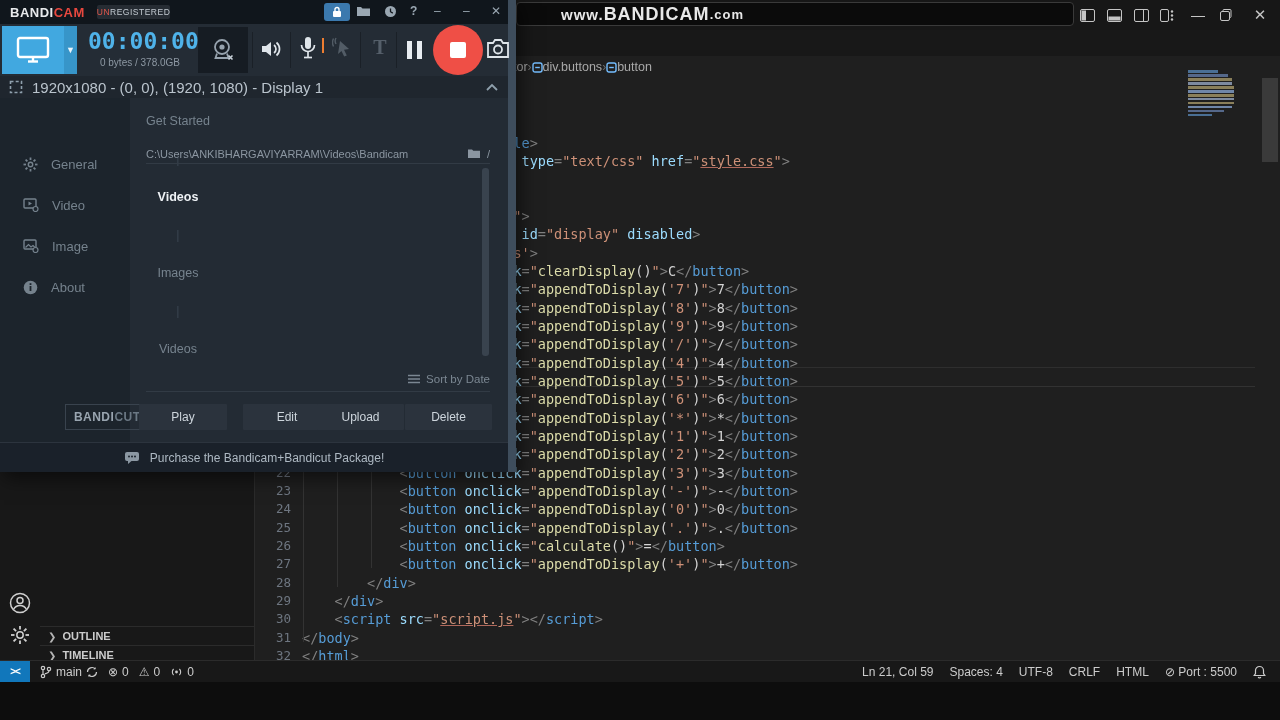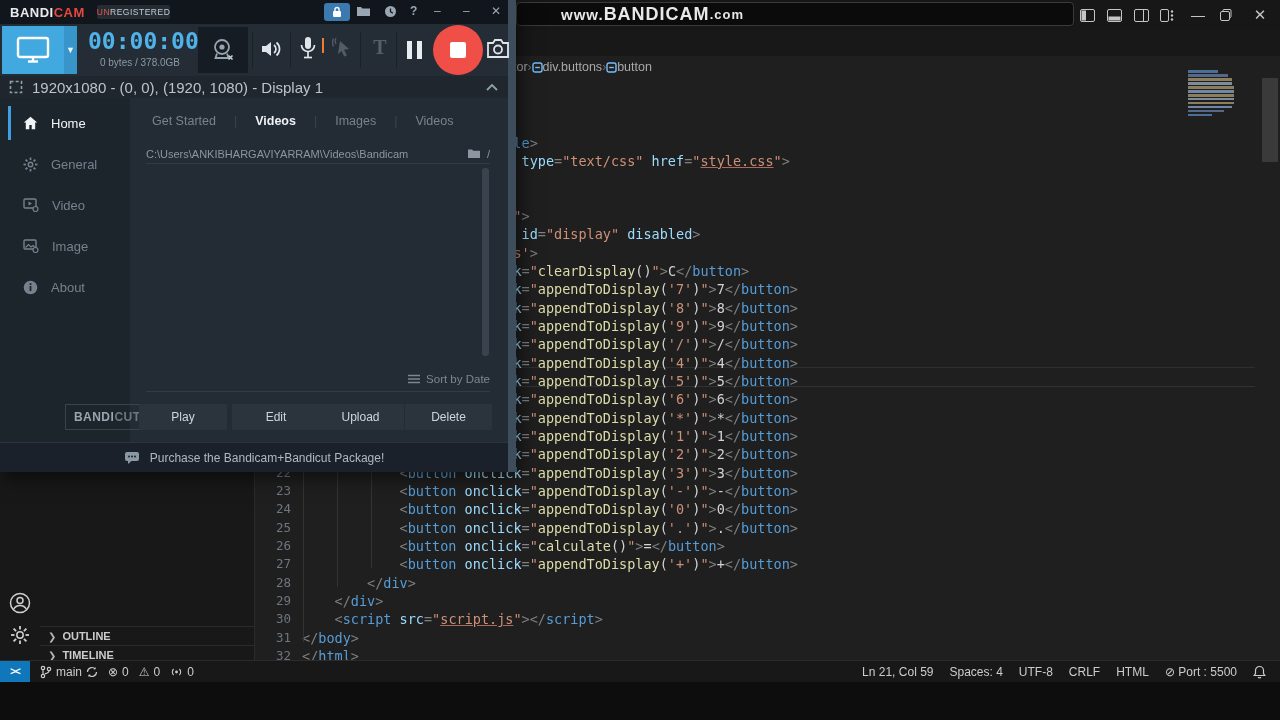--- a/index.html
+++ b/index.html
@@ -72,22 +72,22 @@
     background:#ef4f46;display:flex;align-items:center;justify-content:center;}
   .stopbtn .sq{width:16px;height:16px;background:#fff;border-radius:2px;}
   .bnd-region{position:absolute;left:0;top:76px;width:508px;height:22px;background:#1f262e;
     display:flex;align-items:center;color:#bac4cd;font-size:15px;}
   .bnd-body{position:absolute;left:0;top:98px;width:508px;height:344px;background:#232b34;}
   .bnd-side{position:absolute;left:0;top:0;width:130px;height:344px;background:#1c242c;}
   .bnd-item{position:absolute;left:0;width:130px;height:30px;display:flex;align-items:center;
     gap:13px;padding-left:23px;box-sizing:border-box;color:#75828d;font-size:13px;}
   .bnd-item.active{color:#f2f5f7;}
   .bnd-item.active::before{content:"";position:absolute;left:8px;top:-2px;width:3px;height:34px;background:#3f9fe2;}
-  .bnd-tabs{position:absolute;left:152px;top:16px;display:flex;align-items:center;gap:18px;
-    font-size:12.5px;color:#76838e;}
+  .bnd-tabs{position:absolute;left:146px;top:16px;display:flex;align-items:center;gap:24px;
+    font-size:12.5px;color:#76838e;flex-direction:column;}
   .bnd-tab.active{color:#eef2f5;font-weight:bold;text-align:center;}
   .tabdiv{color:#3a4450;}
   .bnd-path{position:absolute;left:146px;top:46px;width:344px;height:20px;color:#8b96a1;font-size:11px;
     display:flex;align-items:center;border-bottom:1px solid #323b45;box-sizing:border-box;}
   .bnd-list{position:absolute;left:146px;top:66px;width:344px;height:202px;}
   .bnd-scroll{position:absolute;left:336px;top:4px;width:7px;height:188px;background:#39434e;border-radius:3px;}
   .bnd-sort{position:absolute;left:146px;top:268px;width:344px;height:26px;border-bottom:1px solid #323b45;
     box-sizing:border-box;display:flex;align-items:center;justify-content:flex-end;gap:6px;
     color:#7b8792;font-size:11.5px;}
   .bnd-btn{position:absolute;top:306px;height:26px;background:#2b333d;color:#cdd5dc;font-size:12px;
@@ -410,26 +410,20 @@
           <rect x="1.5" y="1.5" width="11" height="11" fill="none" stroke="#8fa0ad" stroke-width="1.6" stroke-dasharray="3 2.2"></rect>
         </svg>
       <span style="margin-left:9px;">1920x1080 - (0, 0), (1920, 1080) - Display 1</span>
       <svg style="margin-left:auto;margin-right:10px;" width="12" height="8" viewBox="0 0 12 8">
           <path d="M1 7l5-5 5 5" fill="none" stroke="#8fa0ad" stroke-width="1.8"></path>
         </svg>
     </div>
 
     <div class="bnd-body">
       <div class="bnd-side">
-        <div class="bnd-item active" style="top:10px;">
-          <svg width="15" height="14" viewBox="0 0 15 14">
-              <path d="M7.5 0.8L0.8 6.5h2v6.7h3.5V9h2.4v4.2h3.5V6.5h2z" fill="#f2f5f7"></path>
-            </svg>
-          <span>Home</span>
-        </div>
         <div class="bnd-item" style="top:51px;">
           <svg width="15" height="15" viewBox="0 0 15 15">
               <circle cx="7.5" cy="7.5" r="2.2" fill="none" stroke="#75828d" stroke-width="1.4"></circle>
               <g stroke="#75828d" stroke-width="1.8">
                 <line x1="7.5" y1="0.5" x2="7.5" y2="3"></line>
                 <line x1="7.5" y1="12" x2="7.5" y2="14.5"></line>
                 <line x1="0.5" y1="7.5" x2="3" y2="7.5"></line>
                 <line x1="12" y1="7.5" x2="14.5" y2="7.5"></line>
                 <line x1="2.6" y1="2.6" x2="4.4" y2="4.4"></line>
                 <line x1="10.6" y1="10.6" x2="12.4" y2="12.4"></line>
@@ -496,21 +490,21 @@
             </g>
           </svg>
         <span>Sort by Date</span>
       </div>
 
       <div class="bandicut">
         <span><span style="color:#99a5b0;">BANDI</span><span style="color:#6b7884;">CUT</span></span>
         <span style="color:#7f8c98;font-weight:normal;">↗</span>
       </div>
       <div class="bnd-btn" style="left:139px;width:88px;">Play</div>
-      <div class="bnd-btn" style="left:232px;width:88px;text-align:center;">Edit</div>
+      <div class="bnd-btn" style="left:243px;width:88px;text-align:center;">Edit</div>
       <div class="bnd-btn" style="left:317px;width:87px;">Upload</div>
       <div class="bnd-btn" style="left:405px;width:87px;">Delete</div>
     </div>
 
     <div class="bnd-footer">
       <svg width="16" height="13" viewBox="0 0 16 13">
           <rect x="1" y="1" width="14" height="9" rx="2" fill="#8b97a2"></rect>
           <path d="M4 10l0 3 3.5-3z" fill="#8b97a2"></path>
           <g fill="#1a212a">
             <circle cx="5" cy="5.5" r="1"></circle>

